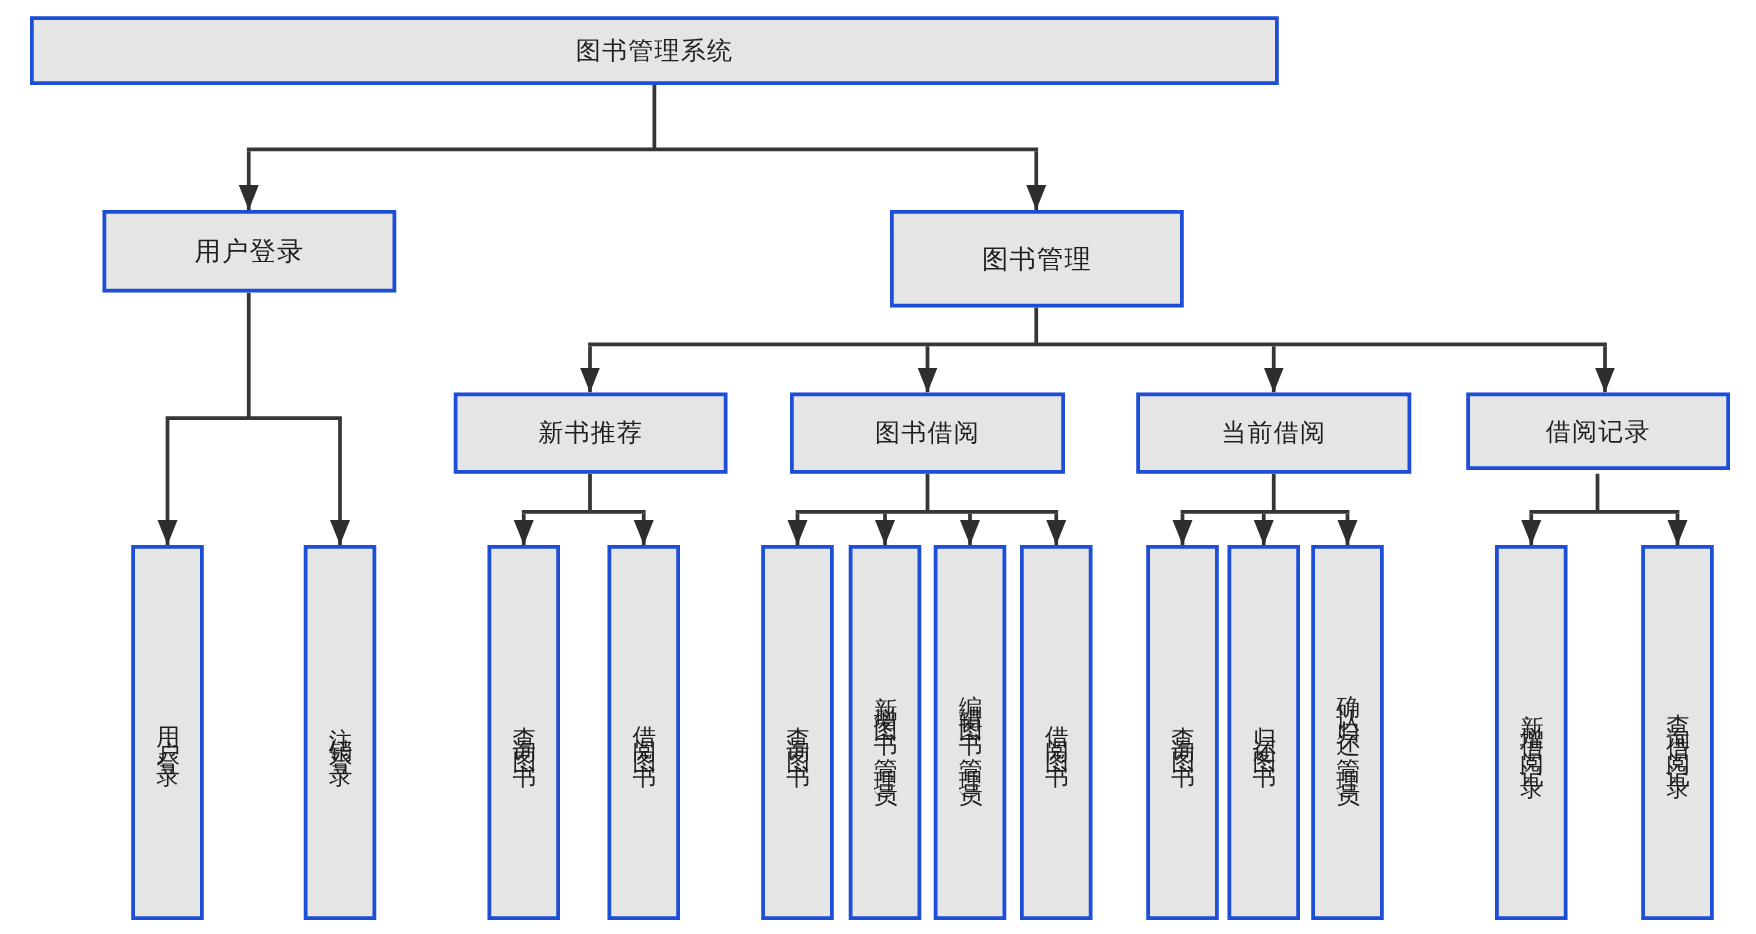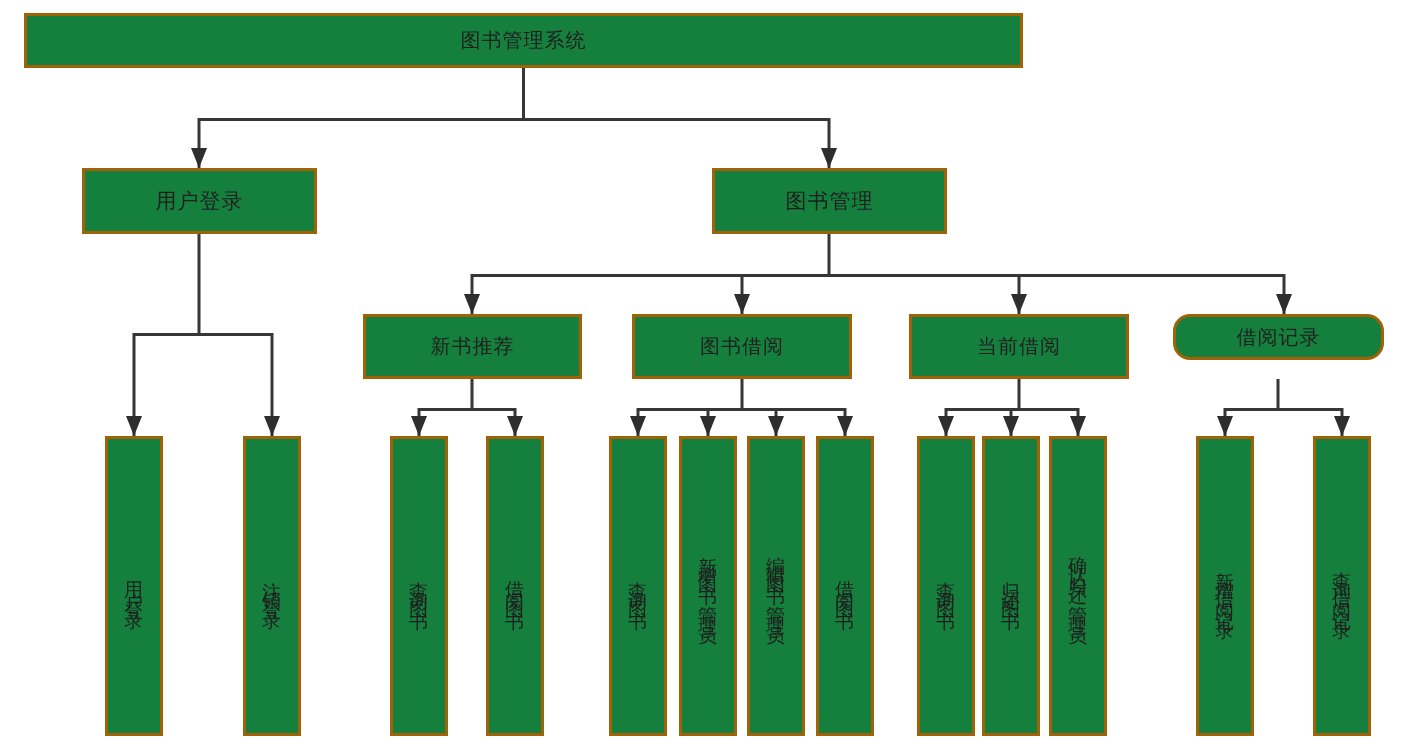--- a/index.html
+++ b/index.html
@@ -2,31 +2,31 @@
 <html><head>
 <meta charset="utf-8">
 <style>
   html,body{margin:0;padding:0;background:#ffffff;}
   .canvas{
     position:relative;width:1405px;height:747px;background:#ffffff;overflow:hidden;
     font-family:"Liberation Sans","DejaVu Sans",sans-serif;color:#1f1f1f;
   }
   .connectors{position:absolute;left:0;top:0;width:1405px;height:747px;}
   .node{
-    position:absolute;box-sizing:border-box;background:#15803d;
-    border:3px solid #a16207;display:flex;align-items:center;justify-content:center;
+    position:absolute;box-sizing:border-box;background:#e5e5e5;
+    border:3px solid #1d4ed8;display:flex;align-items:center;justify-content:center;
   }
   .hbox{font-size:21px;letter-spacing:1px;}
   .b-root{left:24px;top:13px;width:999px;height:55px;font-size:20px;}
   .b-l2a{left:82px;top:168px;width:235px;height:66px;}
-  .b-l2b{left:712px;top:168px;width:235px;height:66px;}
+  .b-l2b{left:712px;top:168px;width:235px;height:78px;}
   .b-l3a{left:363px;top:314px;width:219px;height:65px;font-size:20px;text-align:right;}
   .b-l3b{left:632px;top:314px;width:220px;height:65px;font-size:20px;}
   .b-l3c{left:909px;top:314px;width:220px;height:65px;font-size:20px;}
-  .b-l3d{left:1173px;top:314px;width:211px;height:46px;font-size:20px;border-radius:17px;}
+  .b-l3d{left:1173px;top:314px;width:211px;height:62px;font-size:20px;}
   .vbox{top:436px;height:300px;width:58px;}
   .vbox span{
     writing-mode:vertical-rl;text-orientation:mixed;
     font-size:19px;letter-spacing:10px;line-height:1;white-space:nowrap;
   }
   .c-1{left:105px}.c-2{left:243px}.c-3{left:390px}.c-4{left:486px}
   .c-5{left:609px}.c-6{left:679px}.c-7{left:747px}.c-8{left:816px}
   .c-9{left:917px}.c-10{left:982px}.c-11{left:1049px}
   .c-12{left:1196px}.c-13{left:1313px}
   .watermark{

